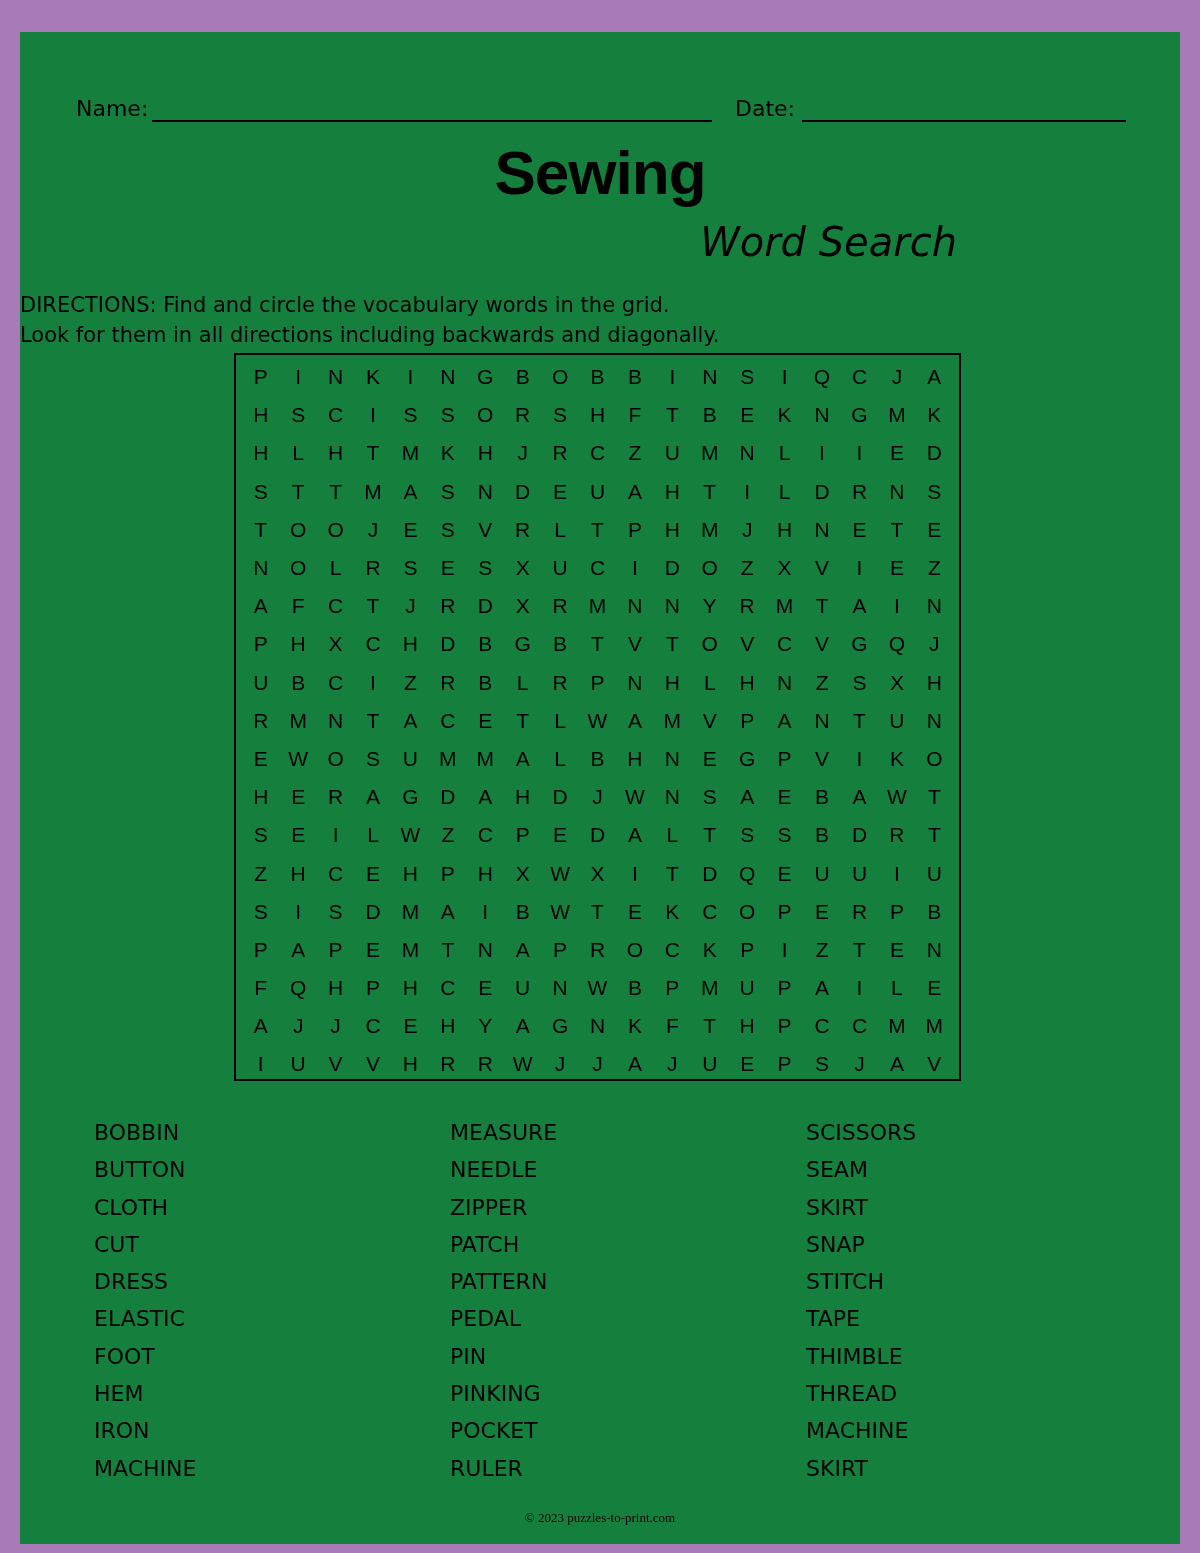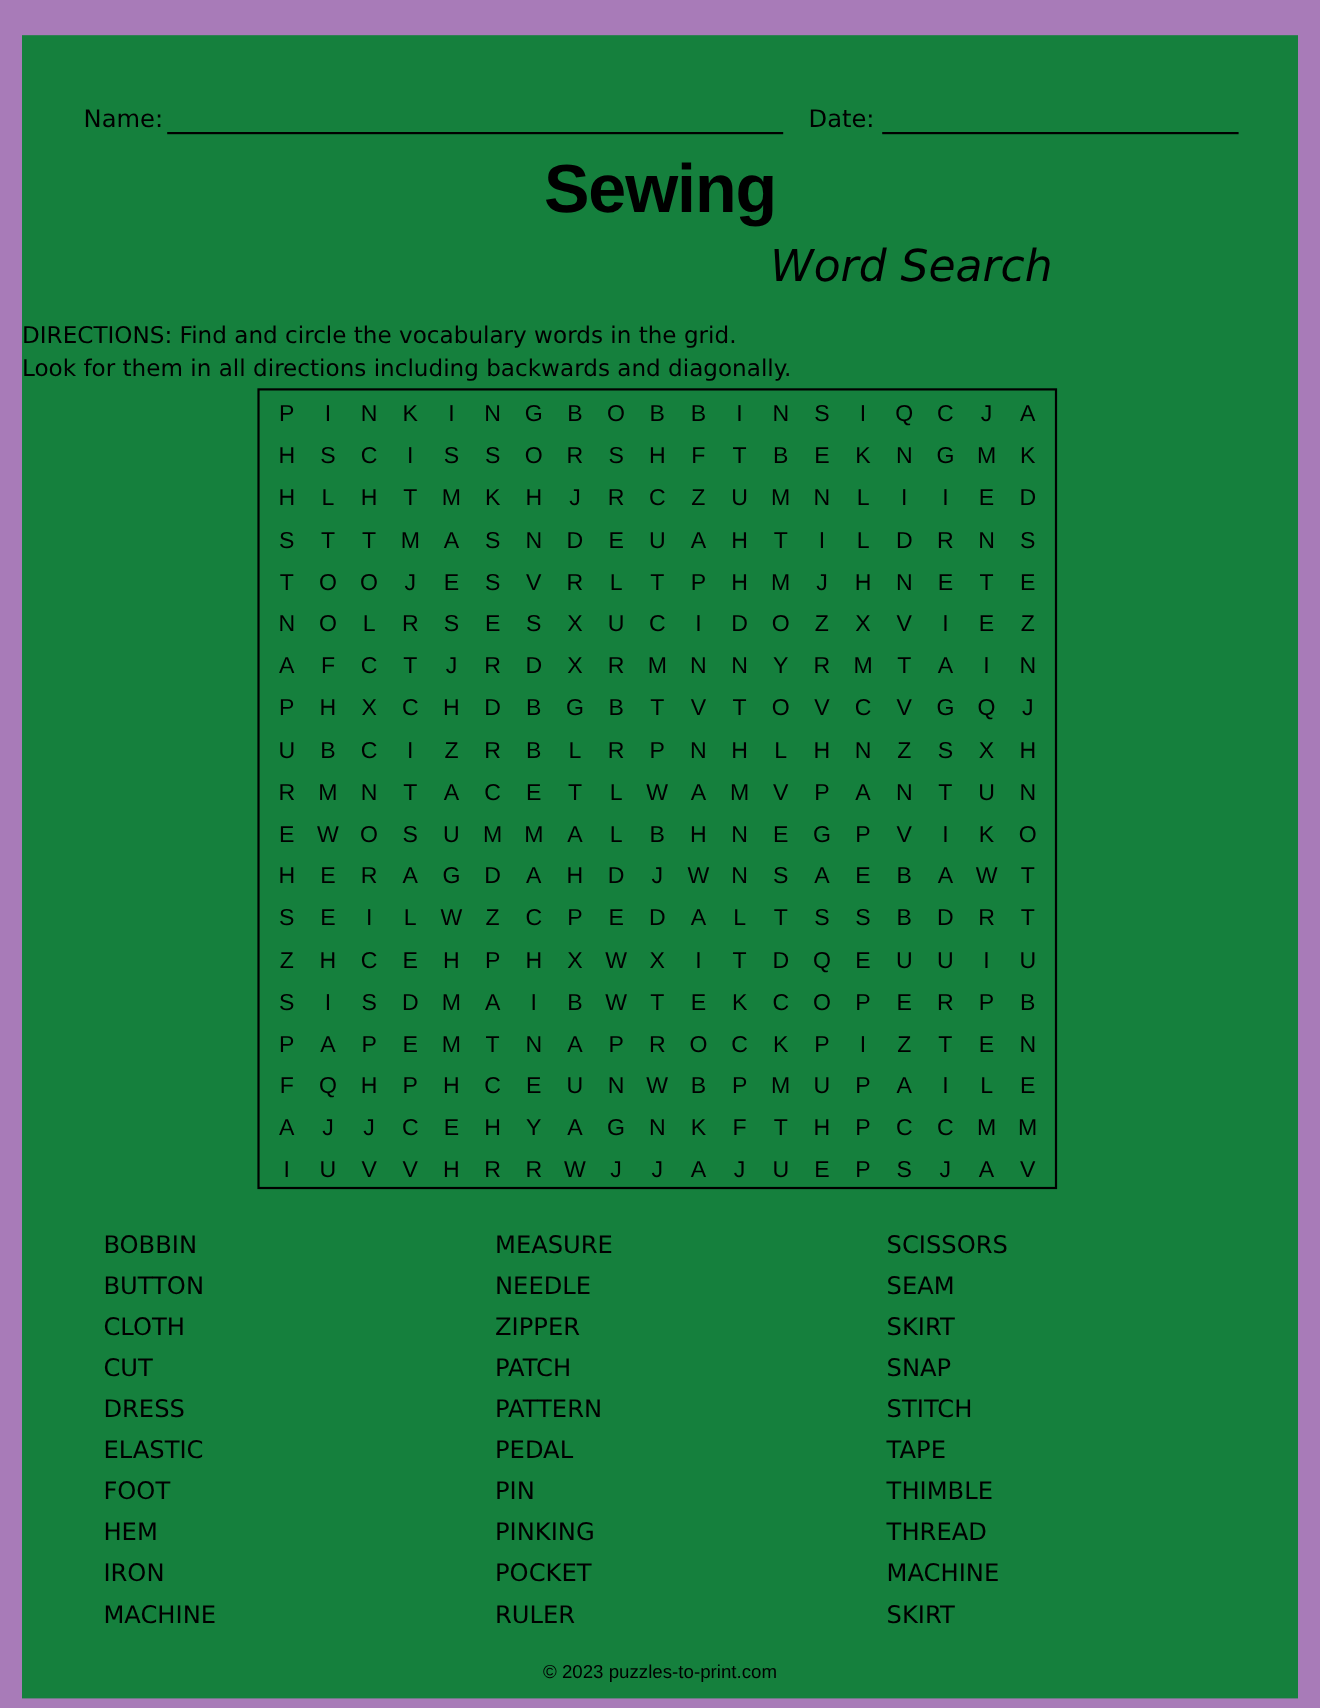--- a/index.html
+++ b/index.html
@@ -71,21 +71,21 @@
     position: absolute; top: 0; width: 300px; text-align: left;
   }
   .col.c1 { left: 74px; }
   .col.c2 { left: 430px; }
   .col.c3 { left: 786px; }
   .word {
     height: 37.3px; line-height: 37.3px; font-size: 22px;
   }
   .footer {
     position: absolute; top: 1478px; left: 0; width: 1160px;
-    text-align: center; font-family: Liberation Sans, sans-serif; font-size: 17px;
+    text-align: center; font-family: Liberation Serif, serif; font-size: 13px;
   }
 </style>
 </head>
 <body>
 
 <div class="page">
   <div class="name-row">
     <span class="name-label">Name:</span>
     <div class="name-line"></div>
     <span class="date-label">Date:</span>

